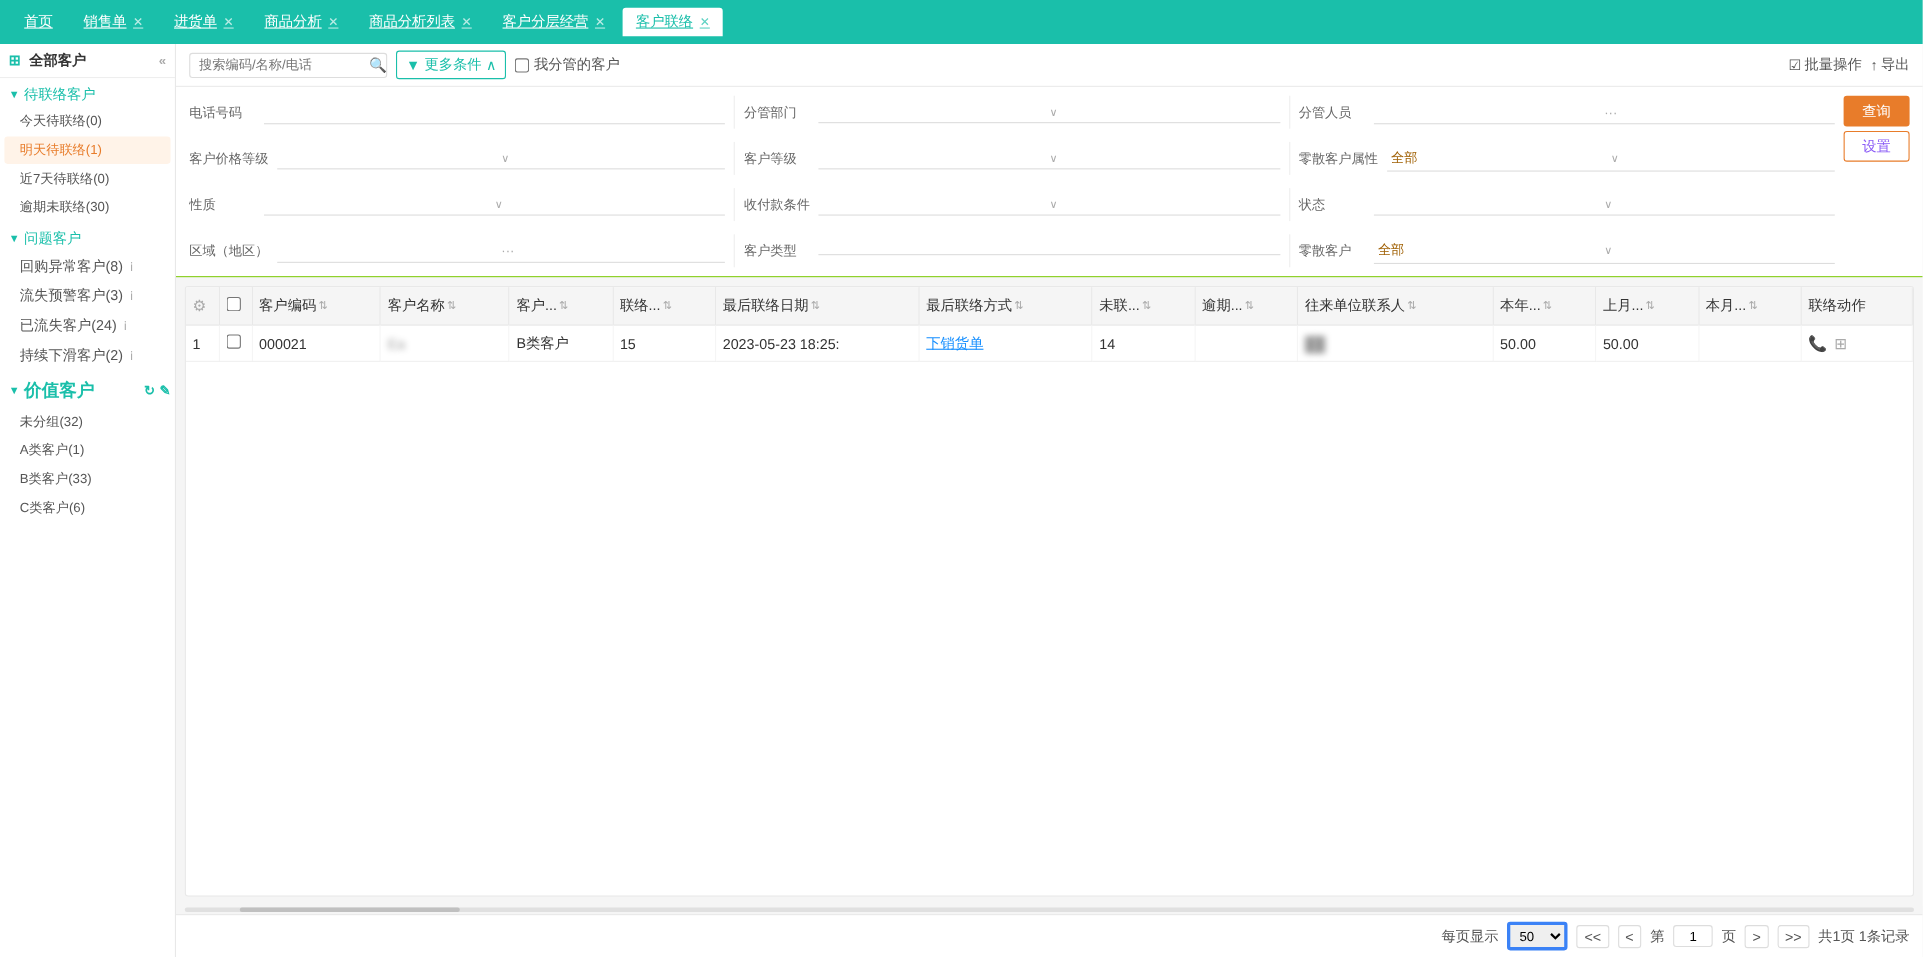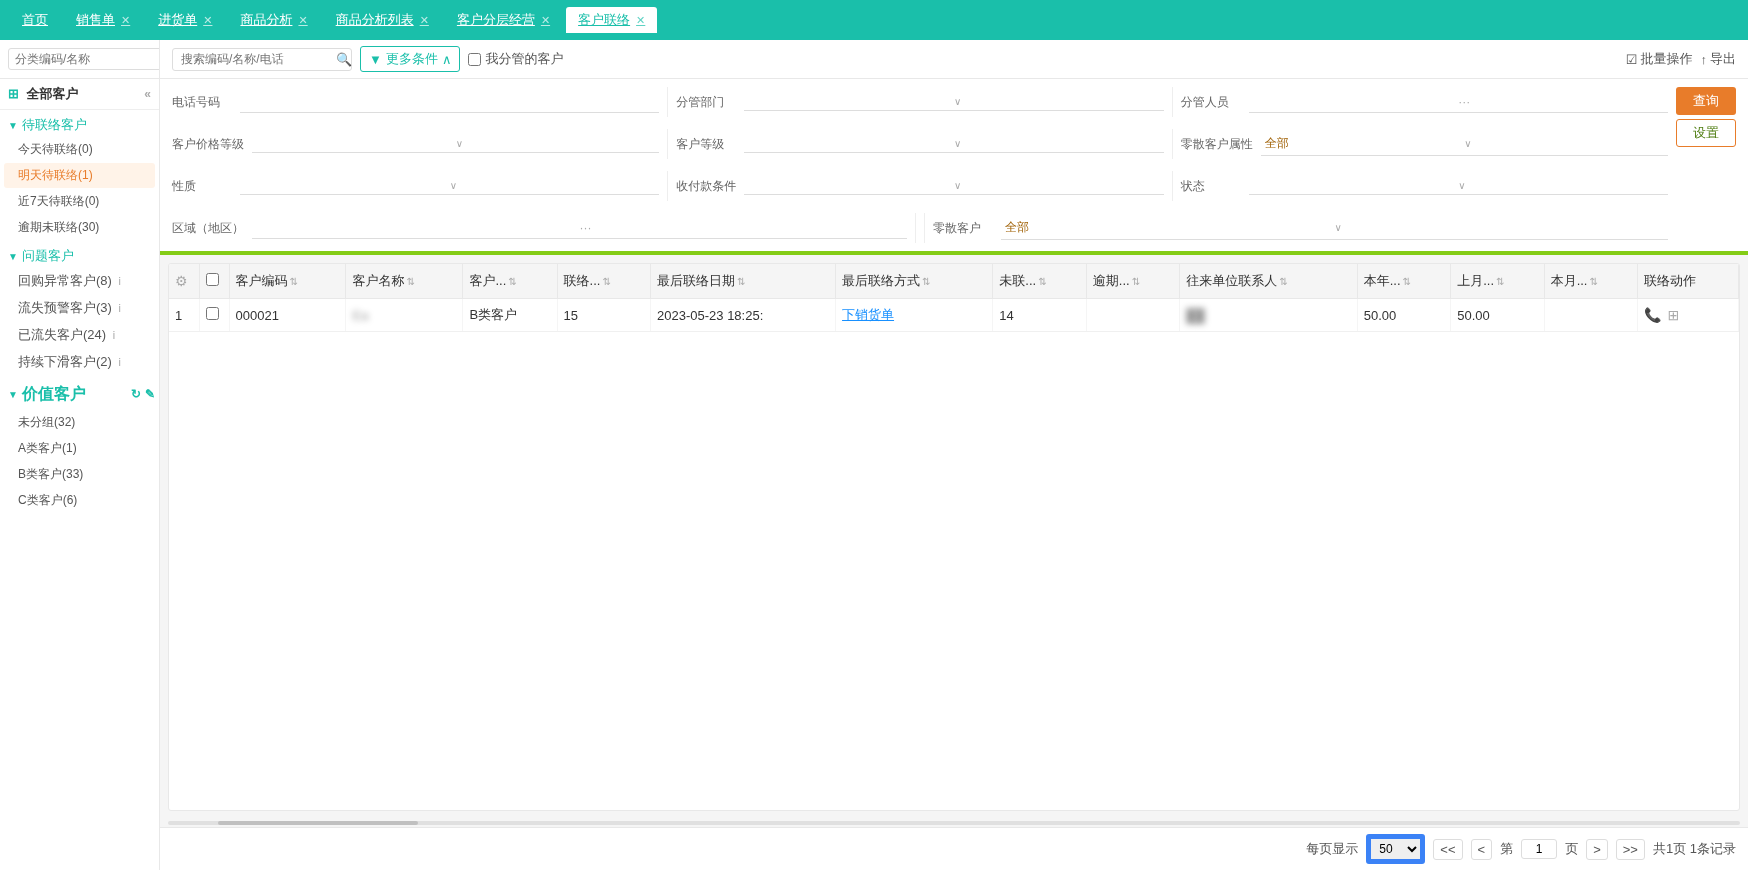--- a/index.html
+++ b/index.html
@@ -153,21 +153,21 @@
       font-size: 12px;
       cursor: pointer;
       display: flex;
       align-items: center;
       gap: 3px;
     }
 
     
     .filter-panel {
       background: #fff;
-      border-bottom: 4px solid #84cc16;
+      border-bottom: 1px solid #84cc16;
       padding: 8px 12px;
     }
     .filter-row {
       display: flex;
       align-items: center;
       gap: 8px;
       margin-bottom: 6px;
     }
     .filter-row:last-child { margin-bottom: 0; }
     .filter-field {
@@ -208,21 +208,21 @@
       background: #e87c2a;
       color: #fff;
       border: none;
       border-radius: 3px;
       padding: 5px 16px;
       cursor: pointer;
       font-size: 13px;
     }
     .settings-btn {
       background: #fff;
-      color: #4d7c0f;
+      color: #8b5cf6;
       border: 1px solid #e87c2a;
       border-radius: 3px;
       padding: 4px 16px;
       cursor: pointer;
       font-size: 13px;
     }
     .filter-actions {
       display: flex;
       flex-direction: column;
       gap: 4px;
@@ -275,21 +275,21 @@
       border-top: 1px solid #e8e8e8;
       padding: 6px 12px;
       display: flex;
       align-items: center;
       justify-content: flex-end;
       gap: 8px;
       font-size: 12px;
       color: #555;
     }
     .page-size-select {
-      border: 5px solid #3b82f6;
+      border: 3px solid #3b82f6;
       border-radius: 3px;
       padding: 2px 4px;
       font-size: 12px;
     }
     .page-btn {
       border: 1px solid #ddd;
       background: #fff;
       border-radius: 3px;
       padding: 2px 6px;
       cursor: pointer;
@@ -351,24 +351,20 @@
     <span>客户分层经营</span><span class="close-btn">✕</span>
   </div>
   <div class="nav-item active">
     <span>客户联络</span><span class="close-btn">✕</span>
   </div>
 </div>
 
 <div class="main-layout">
 
   <div class="sidebar">
-    <div class="sidebar-search">
-      <input type="text" placeholder="分类编码/名称" style="">
-
-    </div>
 
     <div class="sidebar-all-customers">
       <span>
         <span style="color:#1abfaa; margin-right:4px;">⊞</span>
         <span>全部客户</span>
       </span>
       <span class="collapse-icon">«</span>
     </div>
 
     <div class="sidebar-group-title">
@@ -525,20 +521,26 @@
 
           <div class="filter-row">
             <div class="filter-field">
               <span class="filter-label">区域（地区）</span>
               <div class="filter-select">
                 <span></span>
                 <span class="dots">···</span>
               </div>
             </div>
             <div class="filter-divider"></div>
+            <div class="filter-field">
+              <span class="filter-label">客户类型</span>
+              <div class="filter-select">
+                <span></span>
+              </div>
+            </div>
             <div class="filter-divider"></div>
             <div class="filter-field">
               <span class="filter-label">零散客户</span>
               <div class="filter-select">
                 <span>全部</span>
                 <span class="arrow">∨</span>
               </div>
             </div>
           </div>
         </div>

